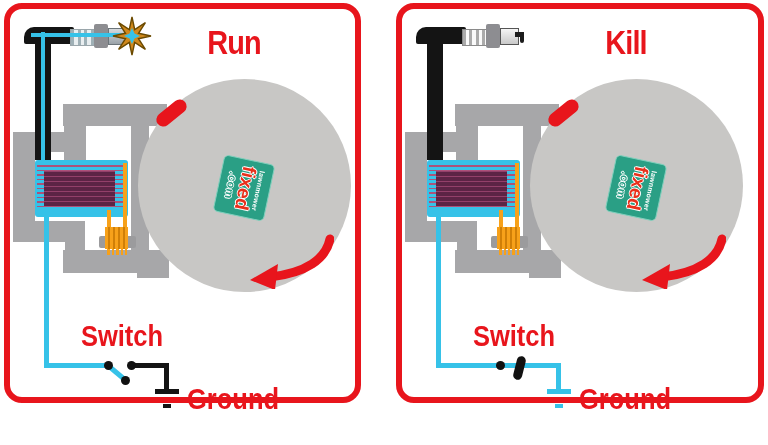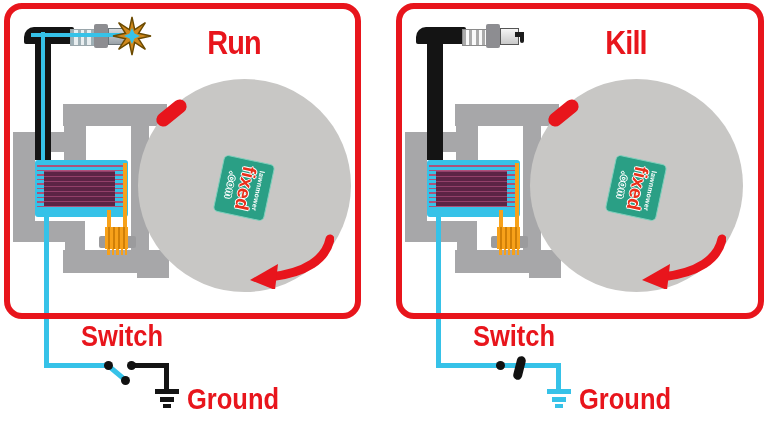--- a/index.html
+++ b/index.html
@@ -1,18 +1,18 @@
 <!DOCTYPE html>
 <html><head>
 <meta charset="utf-8">
 <style>
   html,body{margin:0;padding:0;background:#fff;}
   .stage{position:relative;width:768px;height:445px;background:#fff;overflow:hidden;
          font-family:"Liberation Sans",sans-serif;}
-  .panel{position:absolute;top:3px;height:316px;}
+  .panel{position:absolute;top:3px;height:400px;}
   #panel-run{left:4px;width:357px;}
   #panel-kill{left:396px;width:368px;}
   .panel-border{position:absolute;inset:0;border:6px solid #e8151c;border-radius:18px;
                 z-index:10;pointer-events:none;}
   .abs{position:absolute;}
   
   .br{position:absolute;background:#a7a7a9;z-index:1;}
   .br-a{left:9px;top:129px;width:22px;height:110px;}
   .br-b{left:31px;top:129px;width:30px;height:20px;}
   .br-c{left:31px;top:218px;width:30px;height:21px;}

